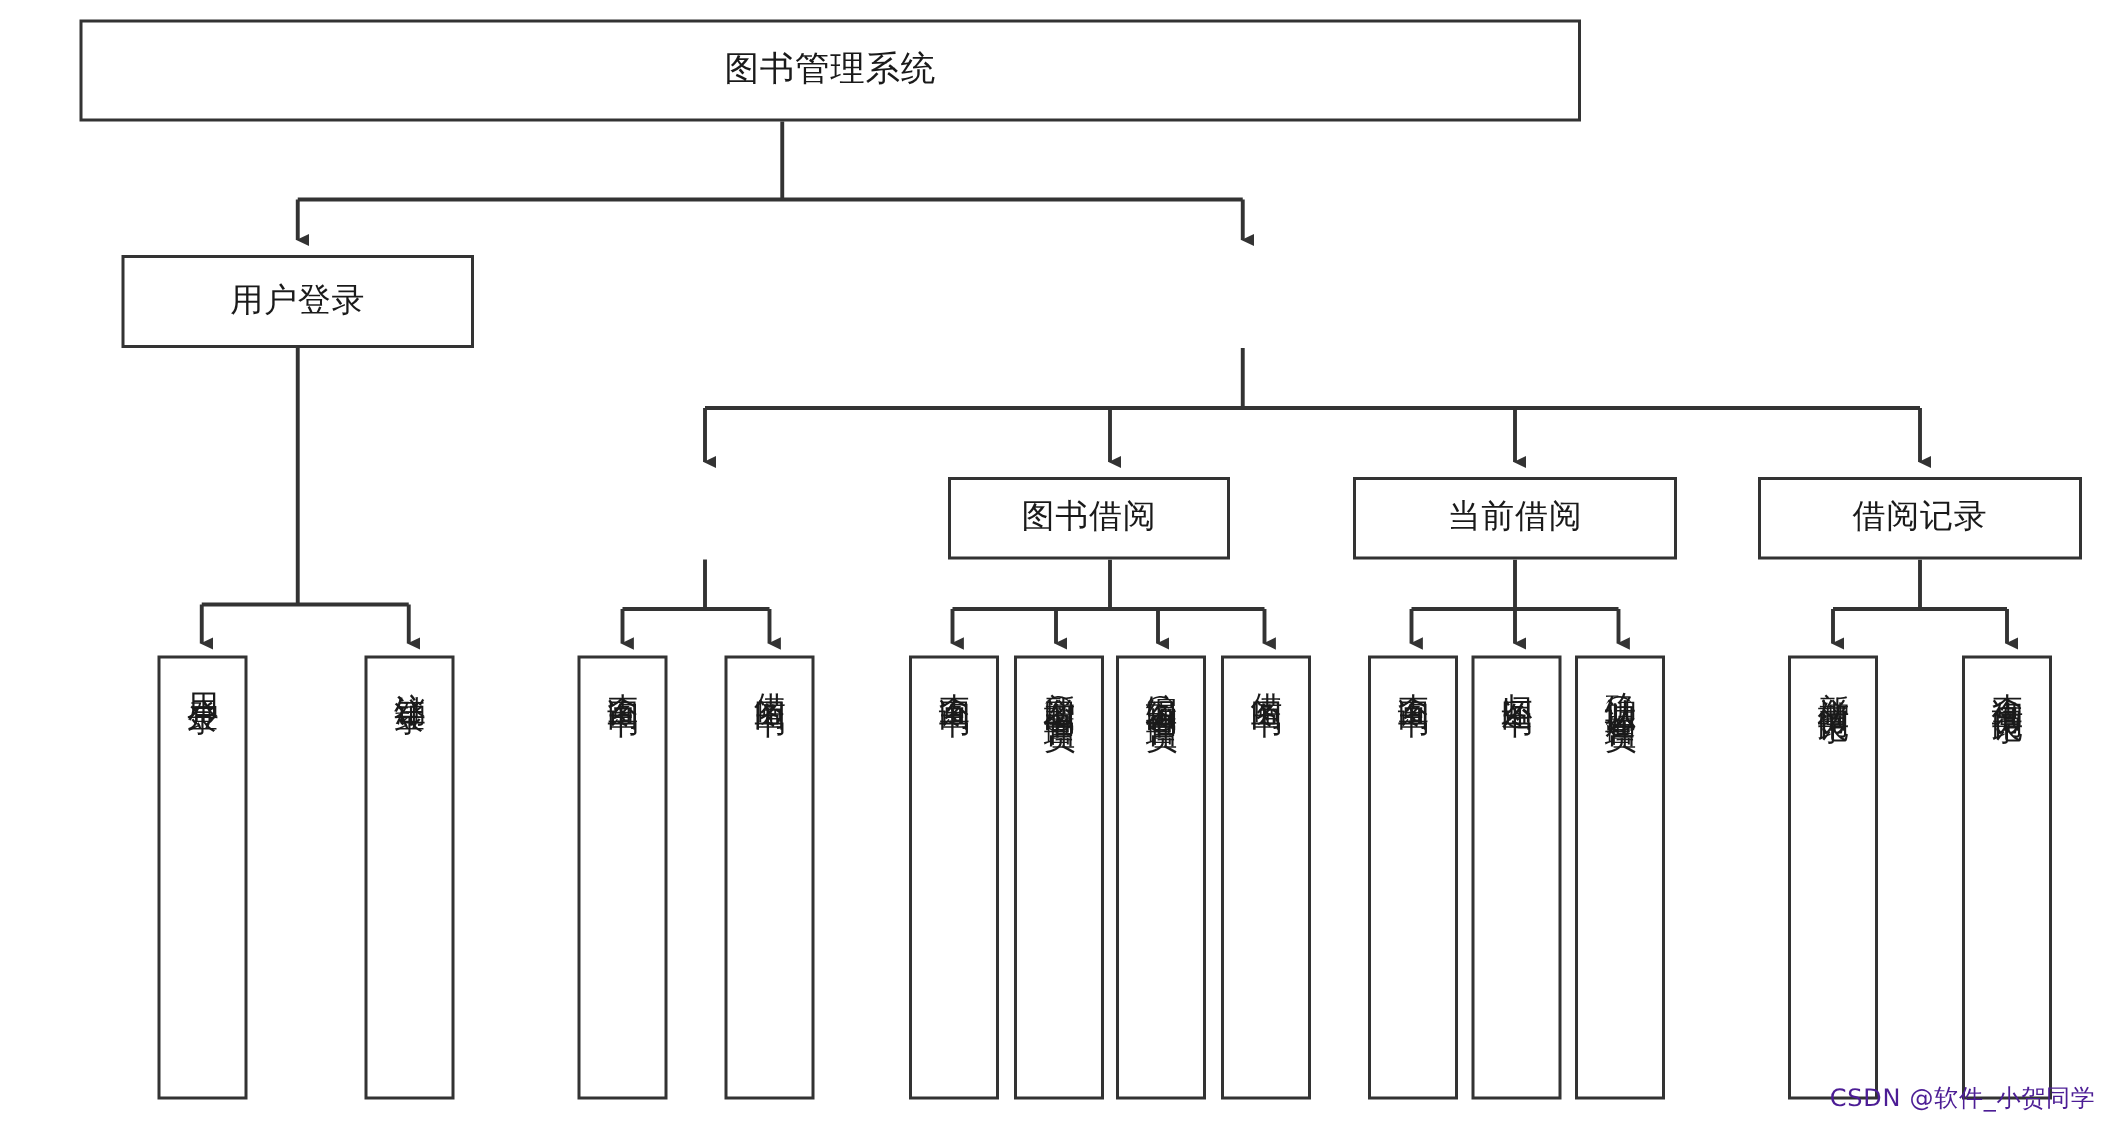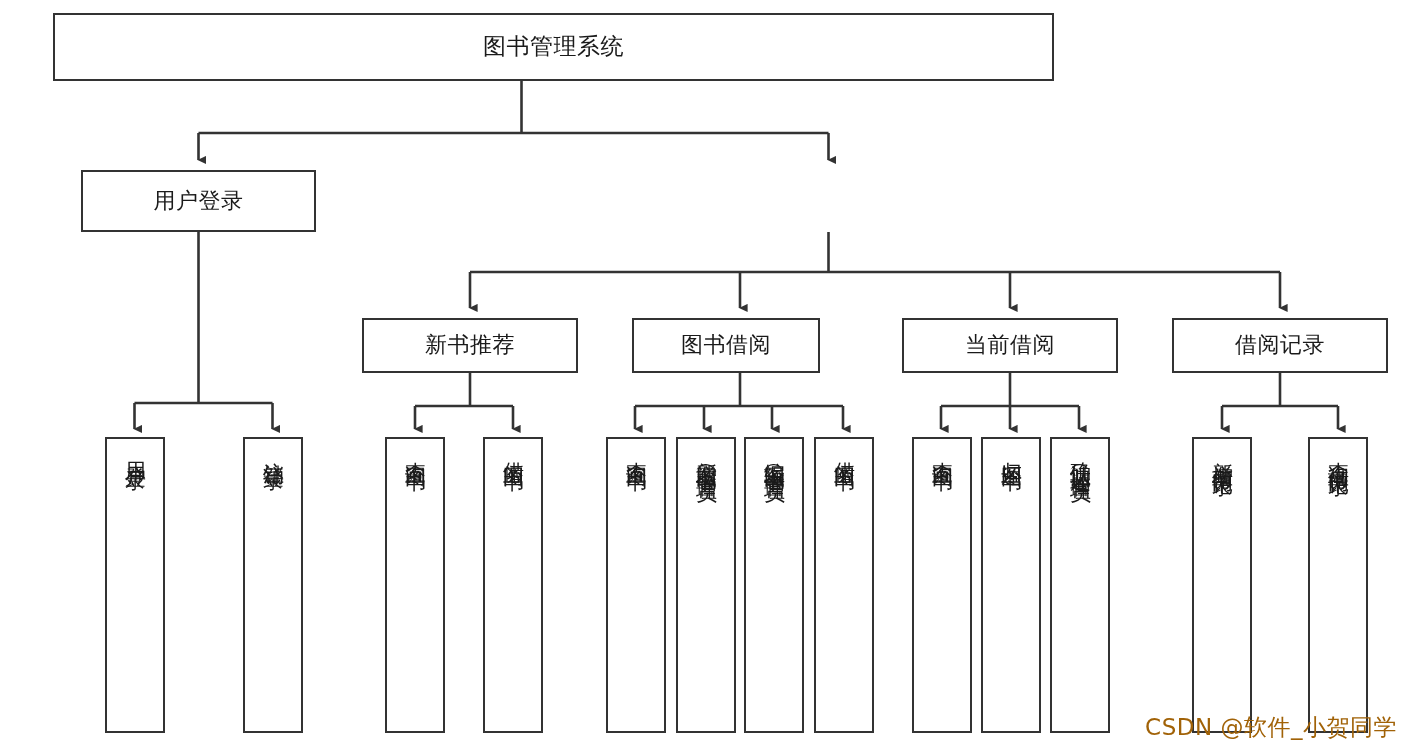--- a/index.html
+++ b/index.html
@@ -89,22 +89,22 @@
     letter-spacing: 3px;
     white-space: nowrap;
   }
   .node.leaf.tall-text {
     align-items: flex-start;
   }
   .watermark {
     position: absolute;
     right: 8px;
     bottom: 4px;
-    font-size: 23px;
-    color: #a16207;
+    font-size: 16px;
+    color: #4c1d95;
     white-space: nowrap;
     letter-spacing: 0.5px;
   }
 </style>
 </head>
 <body>
 
 <div id="diagram-root">
 
   <svg class="edge-layer" viewBox="0 0 1405 747" width="1405" height="747" xmlns="http://www.w3.org/2000/svg">
@@ -158,23 +158,20 @@
   </svg>
 
   <div class="node horizontal root">
     <span class="node-label">图书管理系统</span>
   </div>
 
   <div class="node horizontal level2 l2-user">
     <span class="node-label">用户登录</span>
   </div>
 
-  <div class="node horizontal level3 l3-a">
-    <span class="node-label">新书推荐</span>
-  </div>
   <div class="node horizontal level3 l3-b">
     <span class="node-label">图书借阅</span>
   </div>
   <div class="node horizontal level3 l3-c">
     <span class="node-label">当前借阅</span>
   </div>
   <div class="node horizontal level3 l3-d">
     <span class="node-label">借阅记录</span>
   </div>
 

